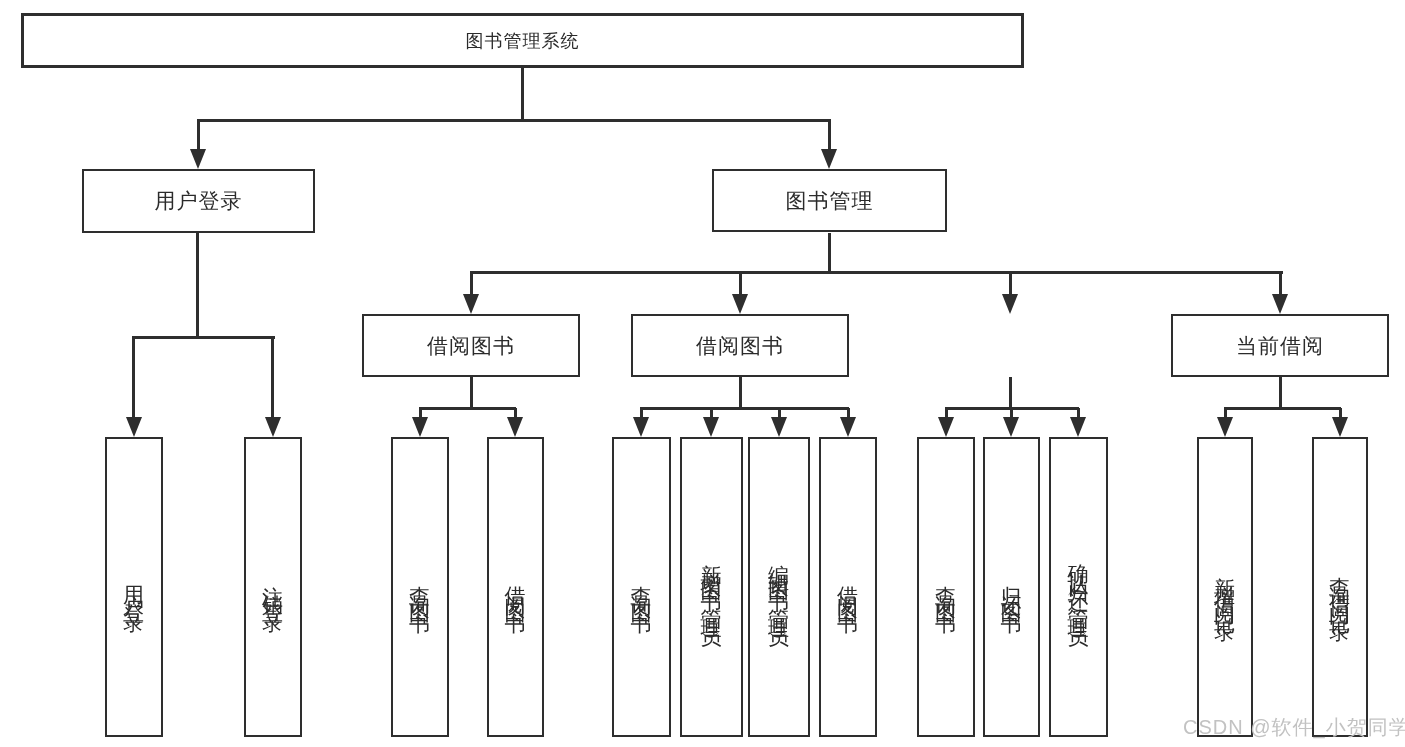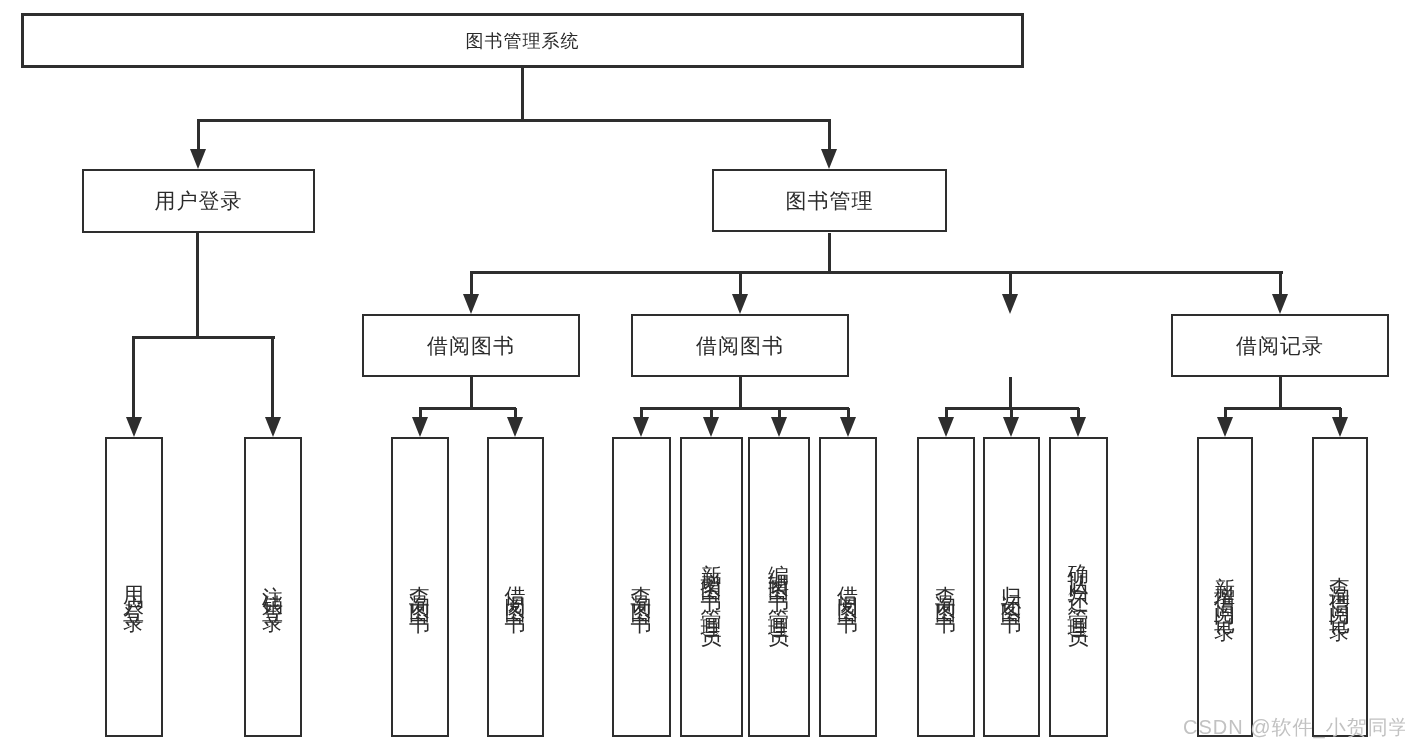--- a/index.html
+++ b/index.html
@@ -60,21 +60,21 @@
   <div class="ah" style="left:463px;top:294px;"></div>
   <div class="vl" style="left:739px;top:272px;height:24px;"></div>
   <div class="ah" style="left:732px;top:294px;"></div>
   <div class="vl" style="left:1009px;top:272px;height:24px;"></div>
   <div class="ah" style="left:1002px;top:294px;"></div>
   <div class="vl" style="left:1279px;top:272px;height:24px;"></div>
   <div class="ah" style="left:1272px;top:294px;"></div>
 
   <div class="box" style="left:362px;top:314px;width:218px;height:63px;">借阅图书</div>
   <div class="box" style="left:631px;top:314px;width:218px;height:63px;">借阅图书</div>
-  <div class="box" style="left:1171px;top:314px;width:218px;height:63px;">借阅记录</div>
+  <div class="box" style="left:1171px;top:314px;width:218px;height:63px;">当前借阅</div>
 
   <div class="vl" style="left:470px;top:377px;height:32px;"></div>
   <div class="hl" style="left:419px;top:407px;width:97px;"></div>
   <div class="vl" style="left:419px;top:408px;height:12px;"></div>
   <div class="ah" style="left:412px;top:417px;"></div>
   <div class="vl" style="left:514px;top:408px;height:12px;"></div>
   <div class="ah" style="left:507px;top:417px;"></div>
 
   <div class="vl" style="left:739px;top:377px;height:32px;"></div>
   <div class="hl" style="left:640px;top:407px;width:209px;"></div>

